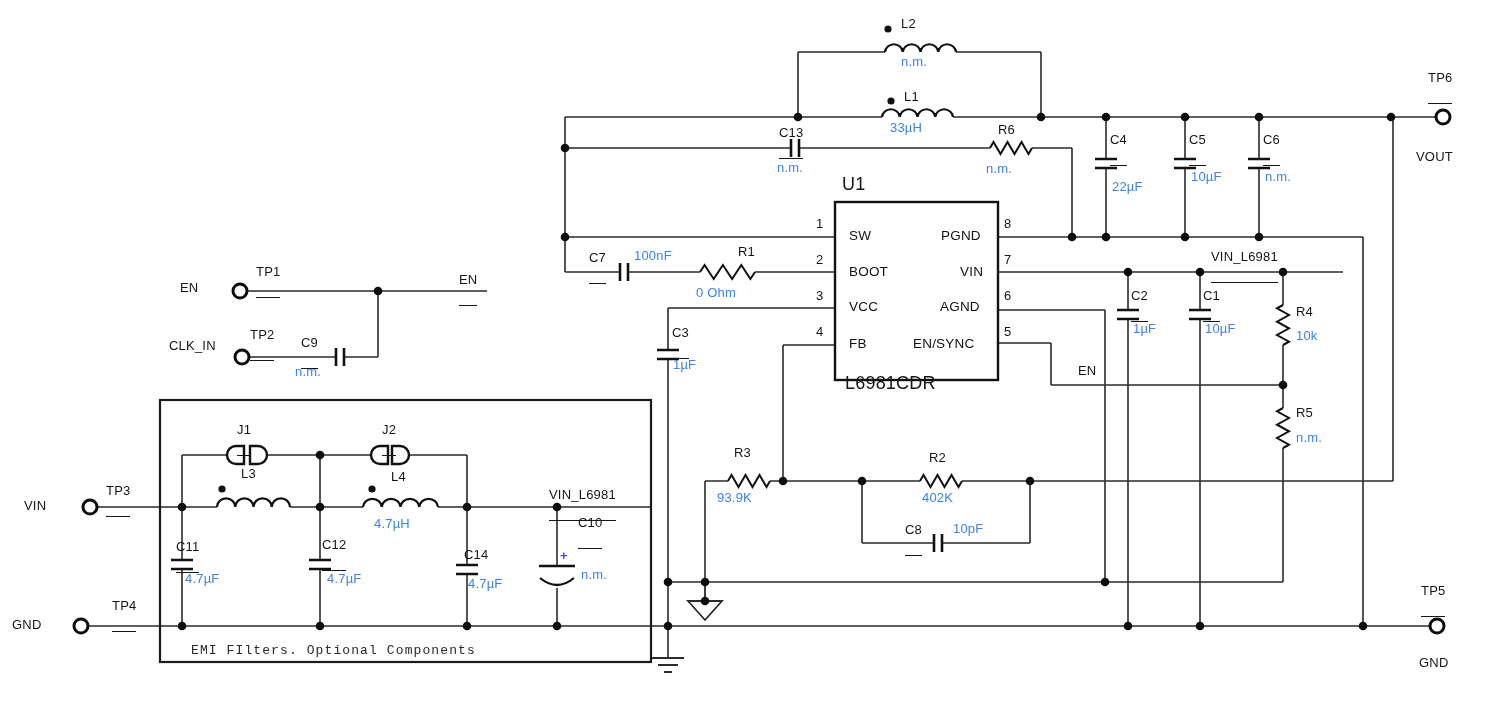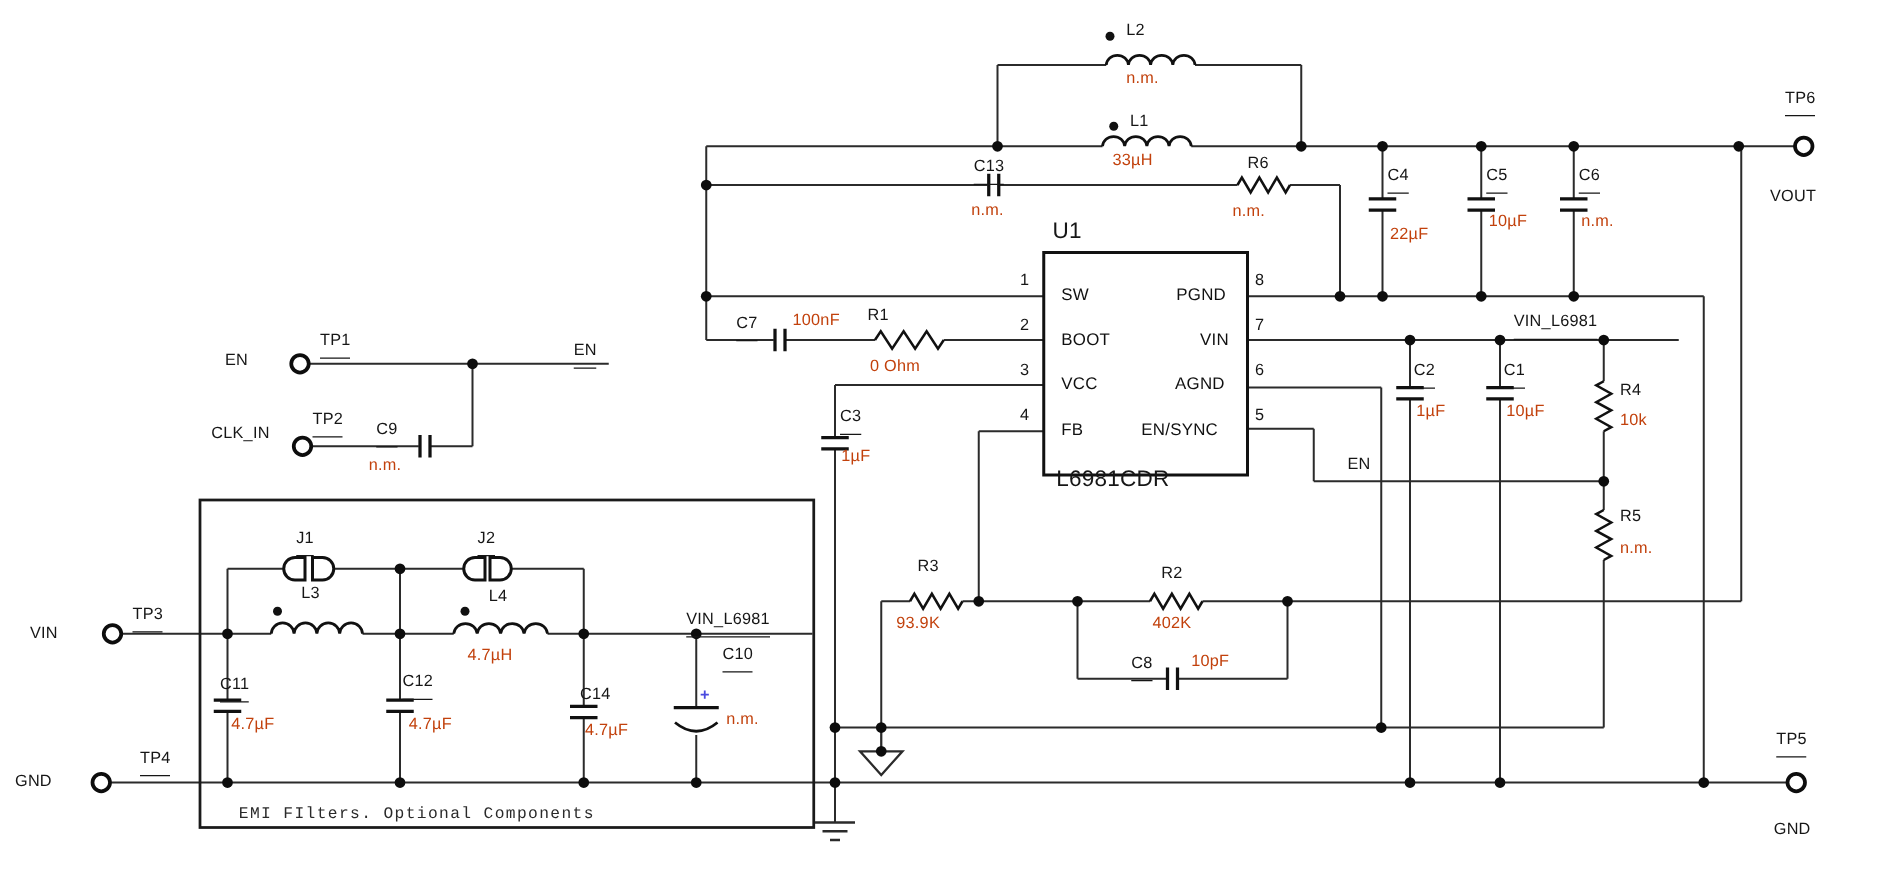--- a/index.html
+++ b/index.html
@@ -5,22 +5,22 @@
   html,body{margin:0;padding:0;background:#ffffff;}
   #canvas{
     position:relative;width:1504px;height:707px;background:#ffffff;
     font-family:"Liberation Sans", sans-serif;overflow:hidden;
   }
   #linework{position:absolute;left:0;top:0;}
   .lbl{
     position:absolute;font-size:13px;line-height:14px;color:#161616;
     white-space:nowrap;letter-spacing:0.2px;
   }
-  .u{border-bottom:1.6px solid #161616;padding-bottom:7px;text-align:center;}
-  .val{color:#c2410c;}
+  .u{border-bottom:1.6px solid #161616;padding-bottom:18px;text-align:center;}
+  .val{color:#3b82f6;}
   .pinnum{font-size:13px;color:#161616;}
   .icpin{font-size:13.5px;color:#111;}
   .mono{font-family:"Liberation Mono", monospace;font-size:13px;letter-spacing:1.1px;color:#2a2a2a;}
   .plus{color:#4a4adf;font-weight:bold;font-size:13px;}
   .partname{font-size:18px;}
 </style>
 </head>
 <body>
 
 <div id="canvas">
@@ -230,21 +230,21 @@
 <div class="lbl pinnum" style="left:816px;top:253px">2</div>
 <div class="lbl pinnum" style="left:816px;top:289px">3</div>
 <div class="lbl pinnum" style="left:816px;top:325px">4</div>
 <div class="lbl pinnum" style="left:1004px;top:217px">8</div>
 <div class="lbl pinnum" style="left:1004px;top:253px">7</div>
 <div class="lbl pinnum" style="left:1004px;top:289px">6</div>
 <div class="lbl pinnum" style="left:1004px;top:325px">5</div>
 
 <div class="lbl" style="left:589px;top:251px"><span class="u">C7</span></div>
 <div class="lbl val" style="left:634px;top:249px">100nF</div>
-<div class="lbl" style="left:694px;top:245px">R1</div>
+<div class="lbl" style="left:738px;top:245px">R1</div>
 <div class="lbl val" style="left:696px;top:286px">0 Ohm</div>
 <div class="lbl" style="left:672px;top:326px"><span class="u">C3</span></div>
 <div class="lbl val" style="left:673px;top:358px">1µF</div>
 
 <div class="lbl" style="left:1110px;top:133px"><span class="u">C4</span></div>
 <div class="lbl val" style="left:1112px;top:180px">22µF</div>
 <div class="lbl" style="left:1189px;top:133px"><span class="u">C5</span></div>
 <div class="lbl val" style="left:1191px;top:170px">10µF</div>
 <div class="lbl" style="left:1263px;top:133px"><span class="u">C6</span></div>
 <div class="lbl val" style="left:1265px;top:170px">n.m.</div>

